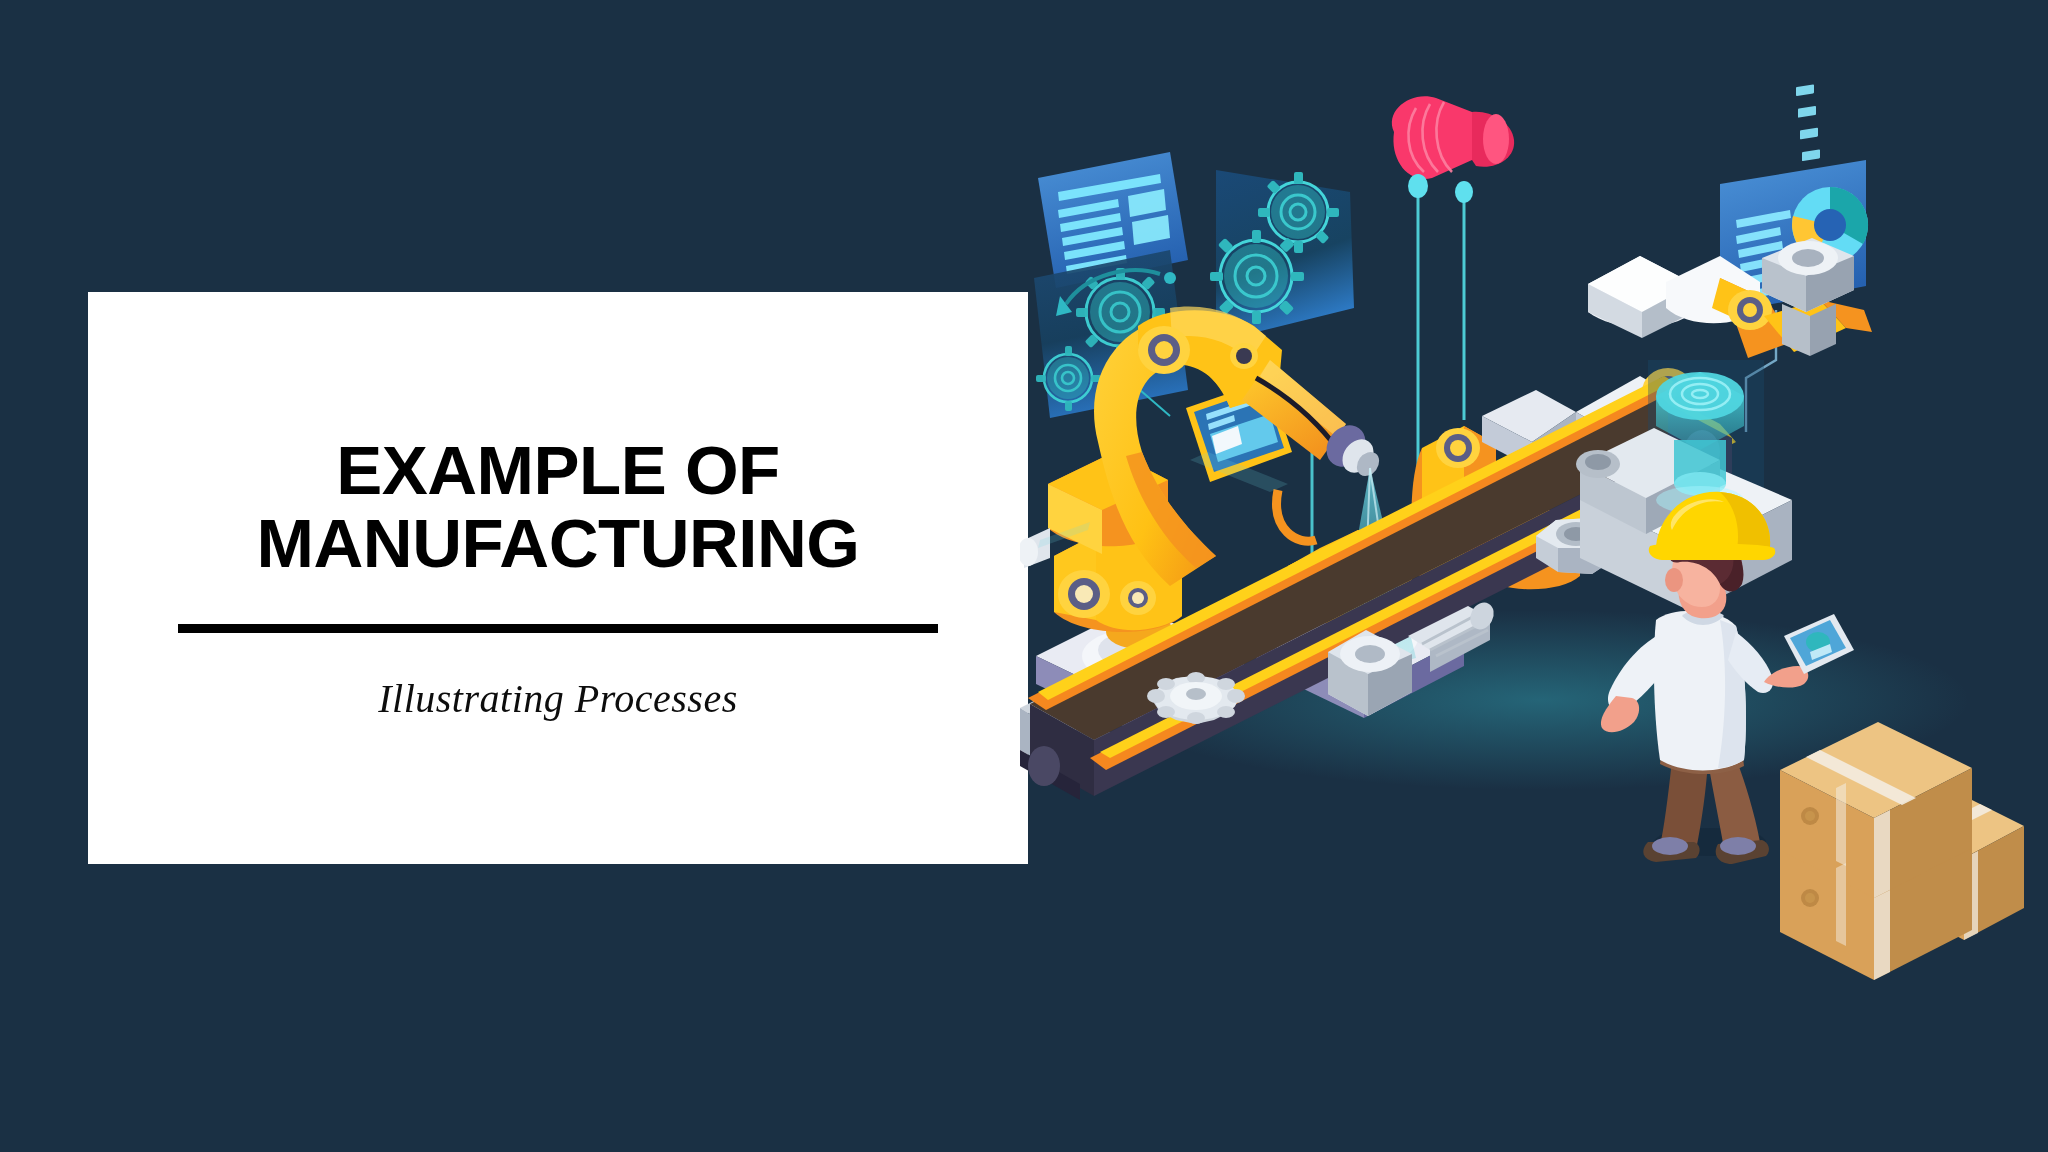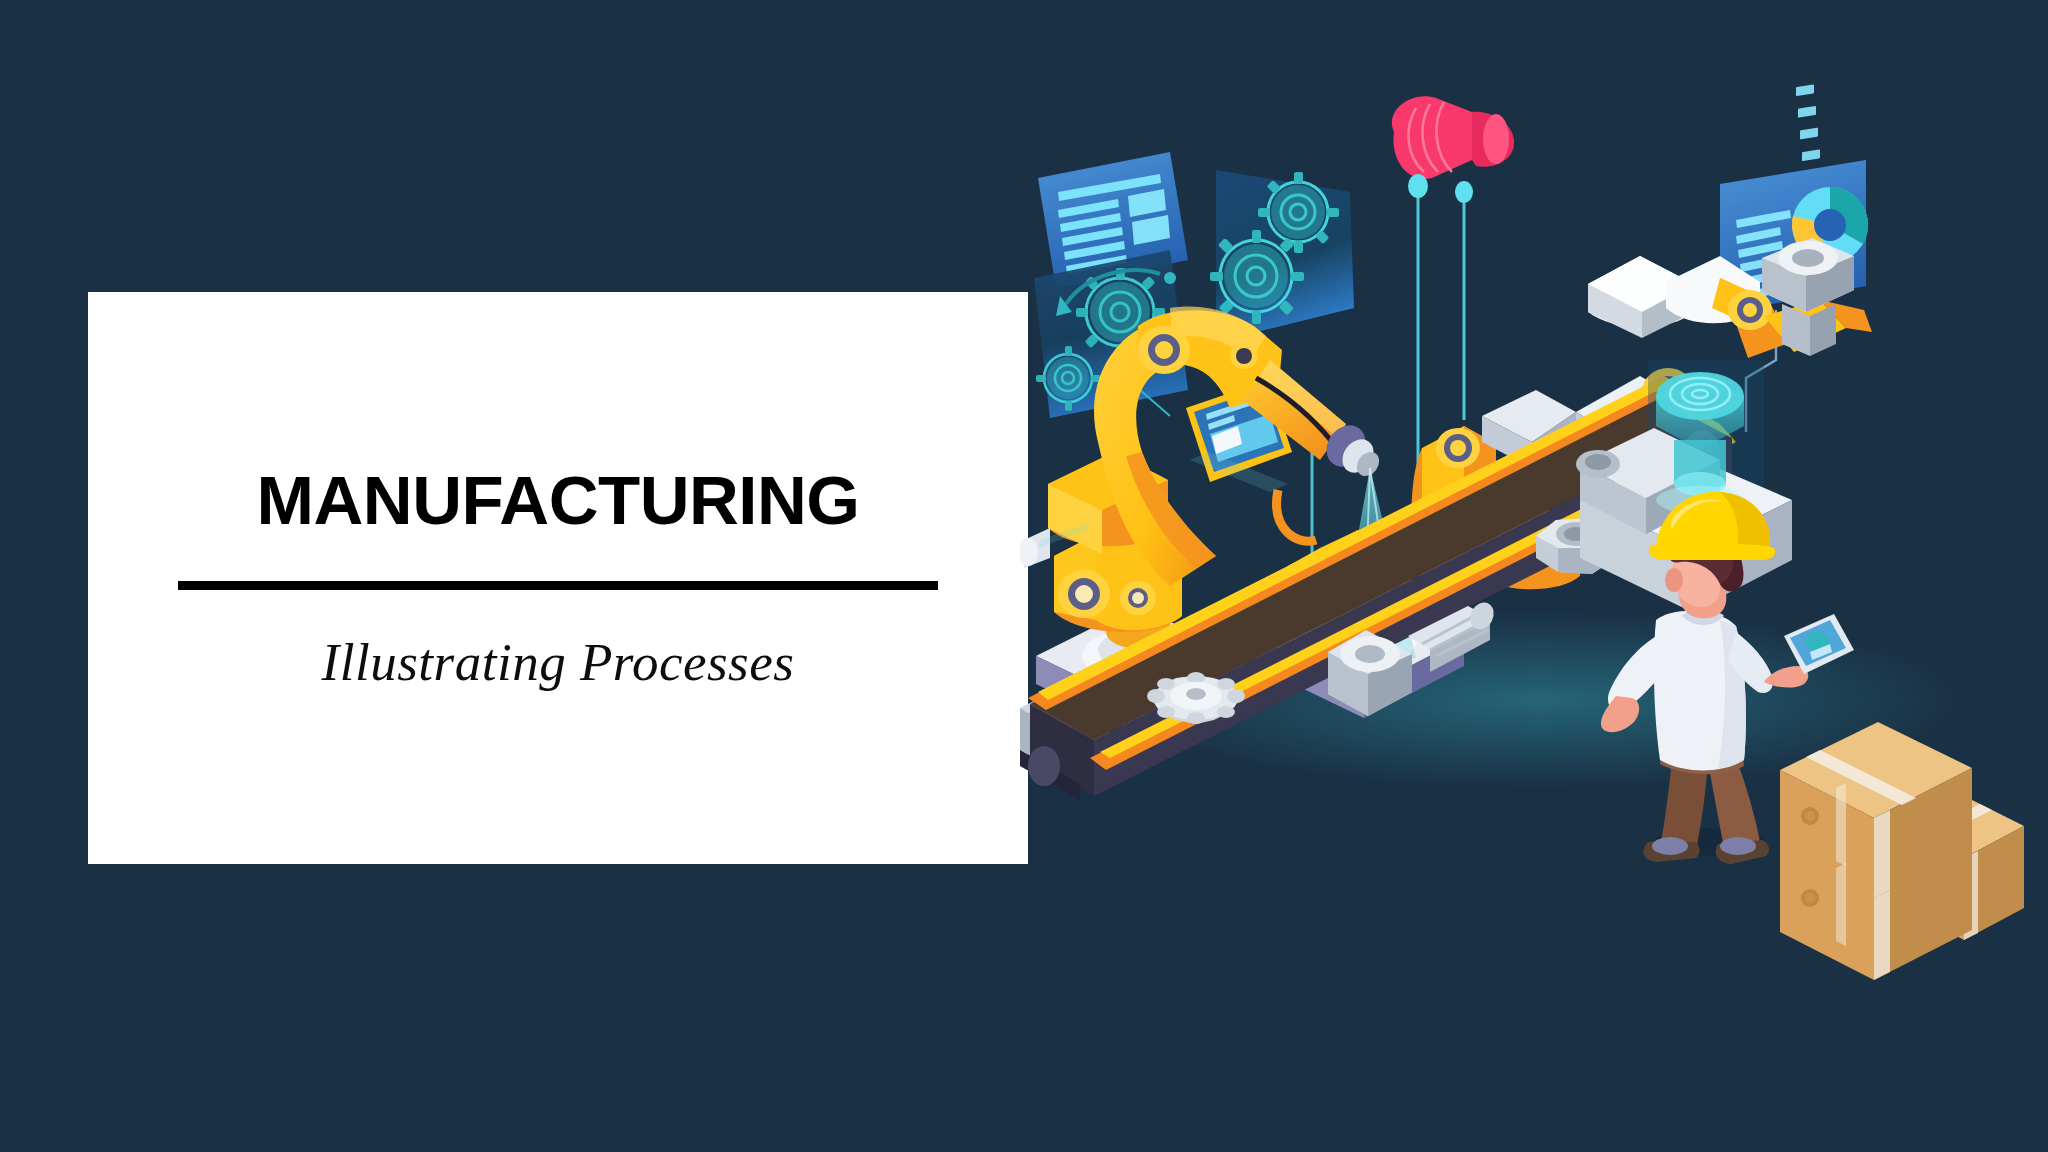--- a/index.html
+++ b/index.html
@@ -32,38 +32,39 @@
     width:100%;
   }
   .title .ln{display:block;white-space:nowrap;}
   .divider{
     width:760px;height:9px;background:#000;
     margin:44px 0 0 0;
   }
   .subtitle{
     font-family:"Liberation Serif",serif;
     font-style:italic;
-    font-size:53px;
+    font-size:40px;
     color:#0d0d0d;
     margin:42px 0 0 0;
     text-align:left;
     letter-spacing:0.5px;
   }
 
   
   .illus{position:absolute;left:1020px;top:60px;width:1028px;height:1040px;}
   .illus svg{display:block;width:100%;height:100%;}
 </style>
 </head>
 <body style="background: rgb(26, 48, 68);">
 
 <div id="stage">
 
   <div class="card">
     <h1 class="title">
+      <span class="ln">EXAMPLE OF</span>
       <span class="ln">MANUFACTURING</span>
     </h1>
     <div class="divider"></div>
     <div class="subtitle">Illustrating Processes</div>
   </div>
 
   <div class="illus">
   <svg viewBox="0 0 1028 1040" xmlns="http://www.w3.org/2000/svg">
     <defs>
       <linearGradient id="pnlBlue" x1="0" y1="0" x2="0.3" y2="1">

